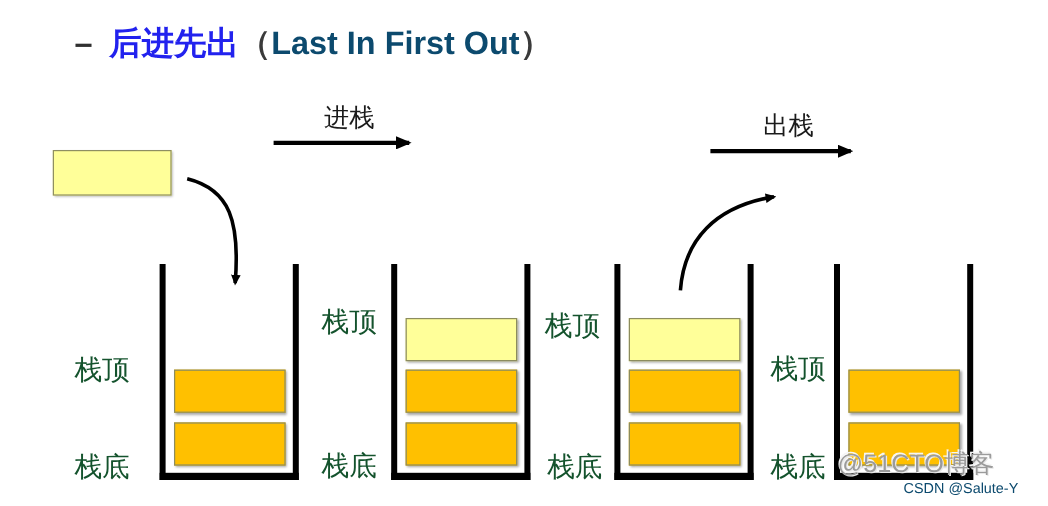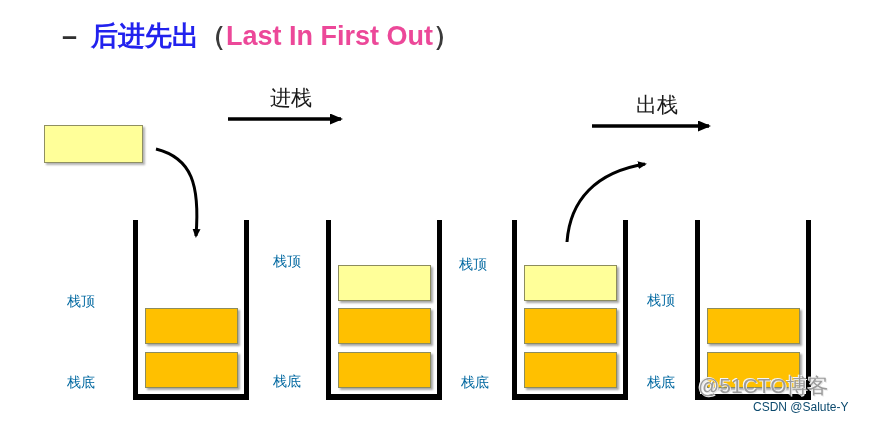--- a/index.html
+++ b/index.html
@@ -29,41 +29,41 @@
   }
   #stack-1{left:133px;}
   #stack-2{left:326px;}
   #stack-3{left:512px;}
   #stack-4{left:695px;}
   .block{
     position:absolute;left:7px;width:93px;height:36px;box-sizing:border-box;
     border:1.5px solid #8c8c5e;box-shadow:1.5px 1.5px 2px rgba(0,0,0,.35);
   }
   
-  .side-label{position:absolute;width:54px;font-size:14px;color:#0369a1;text-align:center;white-space:nowrap;}
+  .side-label{position:absolute;width:54px;font-size:23px;color:#14532d;text-align:right;white-space:nowrap;}
   #s1-top{left:54px;top:293px;}  #s1-bottom{left:54px;top:374px;}
   #s2-top{left:260px;top:253px;} #s2-bottom{left:260px;top:373px;}
   #s3-top{left:446px;top:256px;} #s3-bottom{left:448px;top:374px;}
   #s4-top{left:634px;top:292px;} #s4-bottom{left:634px;top:374px;}
   
   #arrows{position:absolute;left:0;top:0;width:873px;height:422px;pointer-events:none;z-index:5;}
   
   .wm-cto{
     position:absolute;left:698px;top:372px;z-index:6;font-size:21px;font-weight:normal;
     color:#9b9b9b;text-shadow:1px 1px 0 #e9e9e9, -1px -1px 0 #f5f5f5;white-space:nowrap;
   }
   .wm-csdn{position:absolute;left:753px;top:400px;z-index:6;font-size:12px;color:#0c4a6e;white-space:nowrap;}
 </style>
 </head>
 <body>
 
 <div id="canvas">
 
   <div class="title">
-    <span class="dash">–</span><span class="cn" style="color: rgb(34, 34, 238);">后进先出</span><span class="paren">（</span><span class="en" style="color: #ec4899;">Last In First Out</span><span class="paren">）</span>
+    <span class="dash">–</span><span class="cn" style="color: rgb(34, 34, 238);">后进先出</span><span class="paren">（</span><span class="en" style="color: #0c4a6e;">Last In First Out</span><span class="paren">）</span>
   </div>
 
   <div class="op-label" id="pop-label">出栈</div>
   <div class="op-label" id="push-label">进栈</div>
 
   <div class="new-item" style="background: rgb(255, 255, 153);"></div>
 
   <div class="stack" id="stack-1">
       <div class="block" style="top: 132px; background: rgb(255, 192, 0);"></div>
       <div class="block" style="top: 88px; background: rgb(255, 192, 0);"></div>

